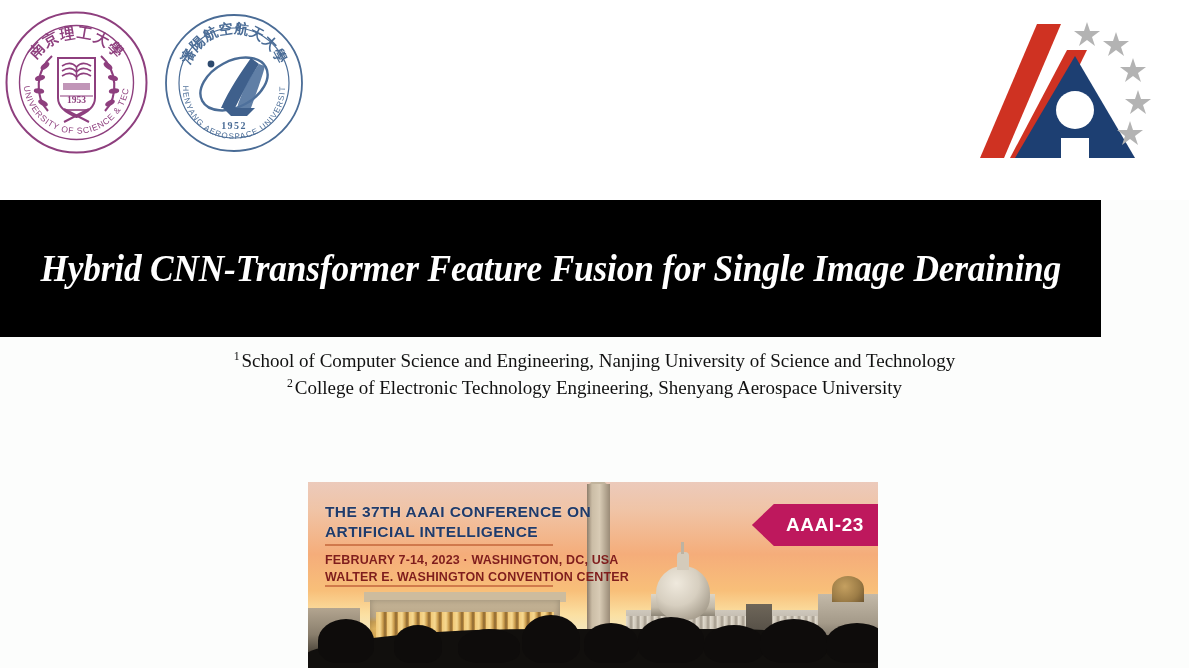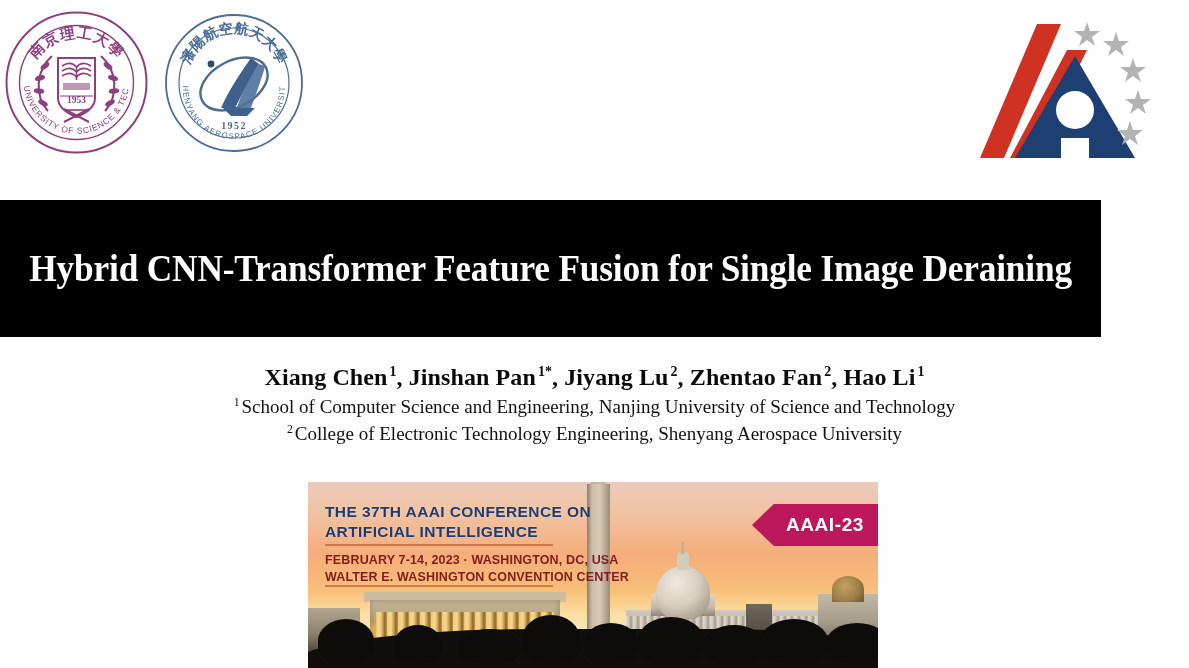--- a/index.html
+++ b/index.html
@@ -49,20 +49,21 @@
   
   .title-bar {
     position: absolute;
     left: 0; top: 200px;
     width: 1101px;
     height: 137px;
     background: #000000;
     display: flex;
     align-items: center;
     justify-content: center;
+    font-style: italic;
   }
   .title-text {
     color: #ffffff;
     font-family: "Liberation Serif", serif;
     font-weight: 700;
     font-size: 38px;
     line-height: 1.05;
     letter-spacing: -0.2px;
     transform: scaleX(0.93);
     transform-origin: center;
@@ -435,21 +436,20 @@
         <polygon points="155,105 158,114 168,114 160,120 163,129 155,123 147,129 150,120 142,114 152,114"></polygon>
       </g>
     </svg>
   </div>
 
   <div class="title-bar">
     <div class="title-text">Hybrid CNN-Transformer Feature Fusion for Single Image Deraining</div>
   </div>
 
   <div class="authors-block">
-    <div class="authors-line"><span>Xiang Chen</span><sup>1</sup>, <span>Jinshan Pan</span><sup>1*</sup>, <span>Jiyang Lu</span><sup>2</sup>, <span>Zhentao Fan</span><sup>2</sup>, <span>Hao Li</span><sup>1</sup></div>
 
     <div class="affil-line"><sup>1</sup><span>School of Computer Science and Engineering, Nanjing University of Science and Technology</span></div>
 
     <div class="affil-line"><sup>2</sup><span>College of Electronic Technology Engineering, Shenyang Aerospace University</span></div>
   </div>
 
   <div class="banner">
     <div class="banner-sky2"></div>
 
     <div class="leftbldg"></div>

